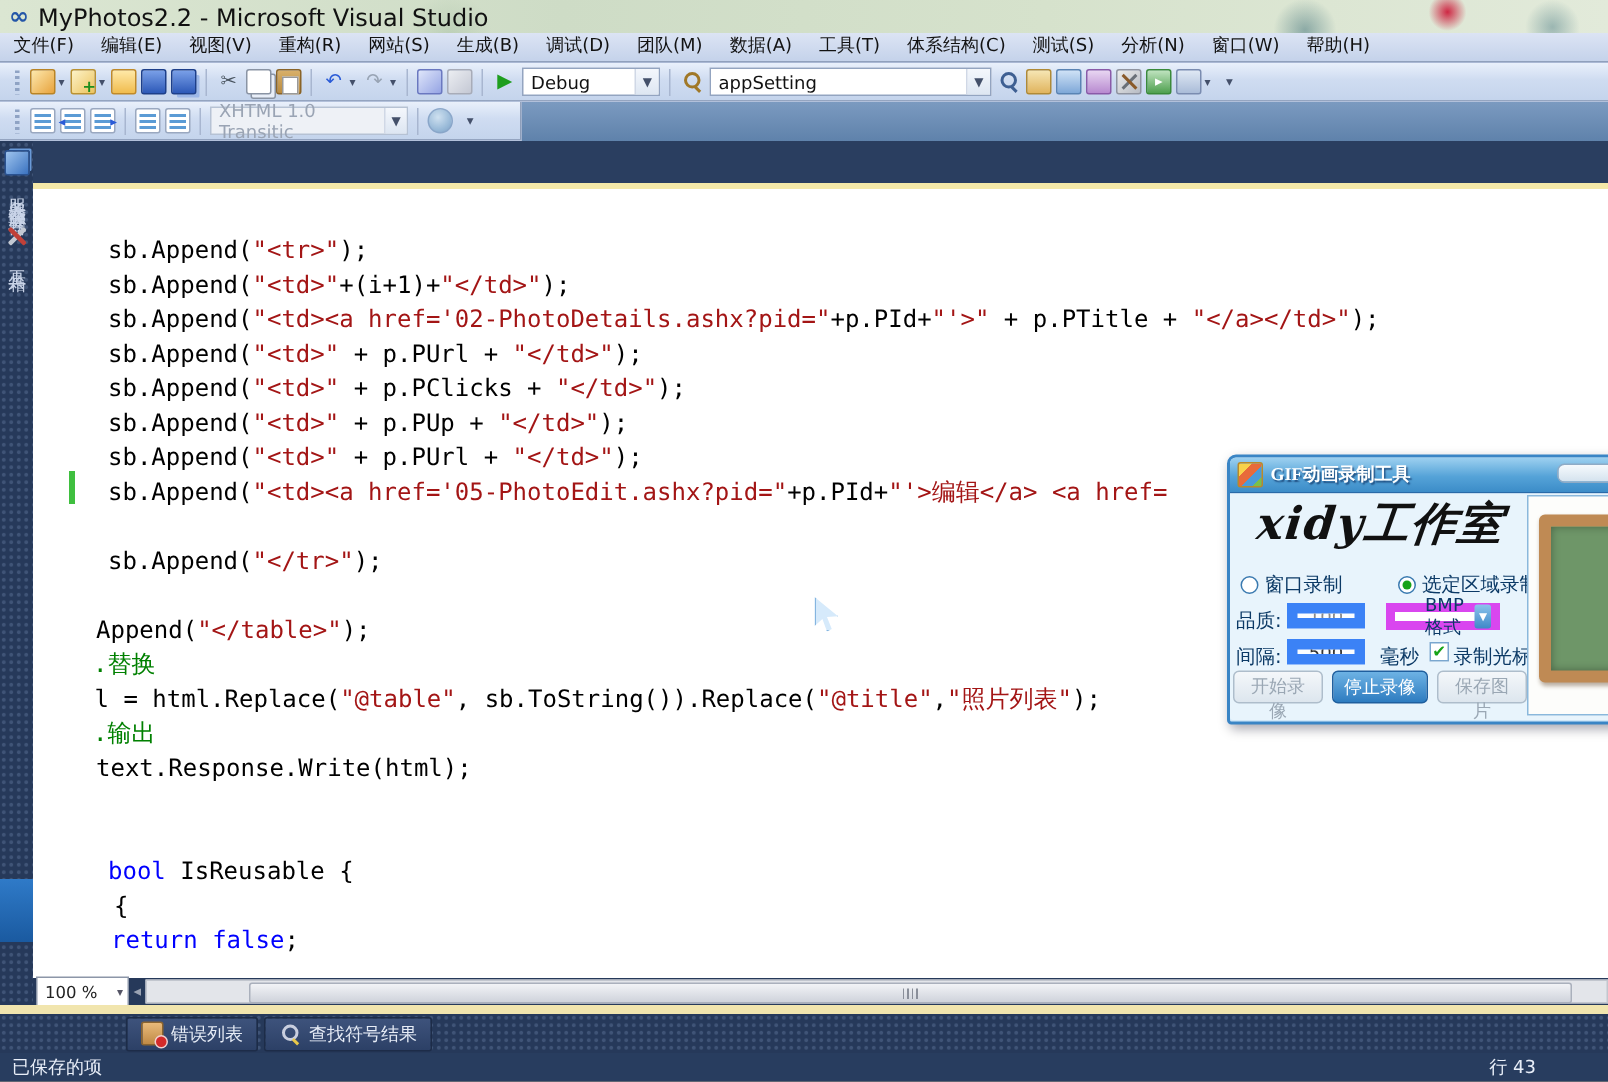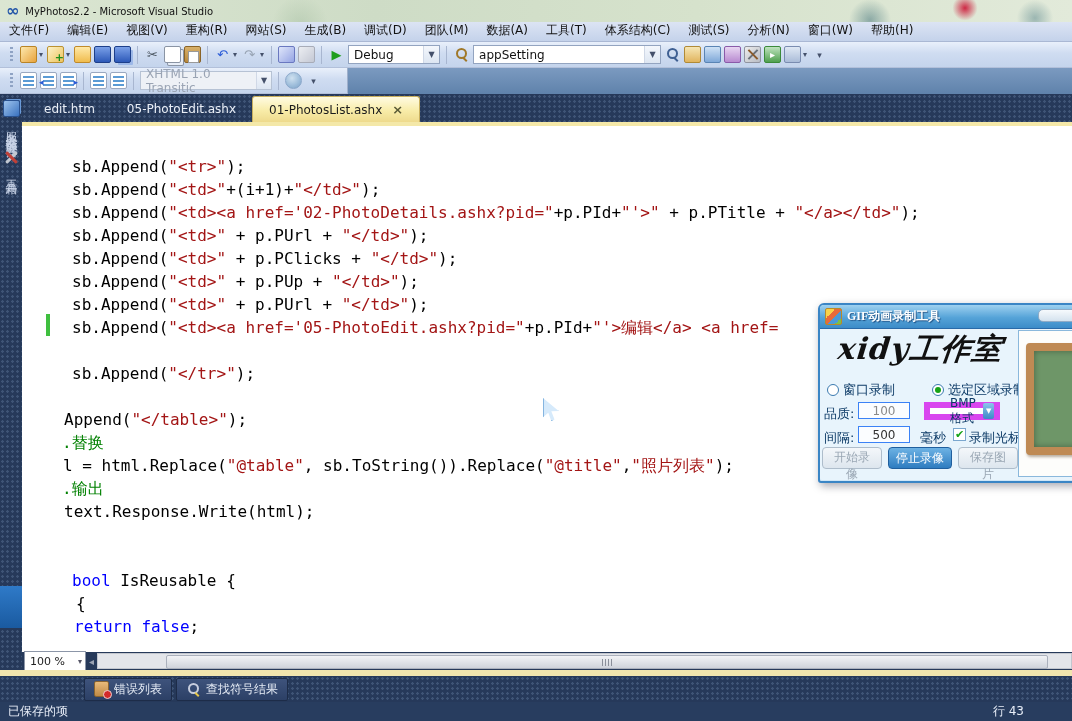--- a/index.html
+++ b/index.html
@@ -9,21 +9,21 @@
   
   .titlebar{position:absolute;left:0;top:0;width:1072px;height:22px;
     background:
       radial-gradient(circle 18px at 965px 8px, rgba(205,30,60,.95), rgba(205,30,60,0) 70%),
       radial-gradient(circle 30px at 870px 20px, rgba(60,110,120,.5), rgba(60,110,120,0) 70%),
       radial-gradient(circle 26px at 1035px 18px, rgba(70,120,130,.45), rgba(70,120,130,0) 70%),
       radial-gradient(circle 40px at 300px 24px, rgba(150,180,150,.35), rgba(150,180,150,0) 70%),
       linear-gradient(90deg,#dbe6d2,#cedcc6 35%,#d6e2cc 65%,#e2eada);
     display:flex;align-items:center;}
   .vslogo{font-size:16px;font-weight:bold;color:#2456a8;line-height:20px;margin:0 6px 0 6px;}
-  .title-text{color:#111;font-size:10px;text-align:center;}
+  .title-text{color:#111;font-size:16px;text-align:center;}
   
   .menubar{position:absolute;left:0;top:22px;width:1072px;height:20px;
     background:linear-gradient(#dce4f4,#c4d2ea);border-bottom:1px solid #aab8d4;
     display:flex;align-items:flex-end;padding-left:0;box-sizing:border-box;}
   .menu-item{padding:2px 9px;color:#121212;font-size:12px;cursor:default;}
   
   .toolbar{position:absolute;display:flex;align-items:center;gap:3px;
     background:linear-gradient(#e9f0fb,#cfdcf1 45%,#c4d4ec);box-sizing:border-box;padding-left:10px;}
   #toolbar1{left:0;top:42px;width:1072px;height:26px;border-bottom:1px solid #b2c0da;}
   #toolbar2{left:0;top:68px;width:348px;height:26px;border-bottom:1px solid #b2c0da;border-right:1px solid #9fb0cc;}
@@ -148,21 +148,21 @@
   .gif-brand{position:absolute;left:18px;top:0px;font-family:"DejaVu Serif","Liberation Serif",serif;
     font-style:italic;font-weight:bold;font-size:30px;color:#111;letter-spacing:1px;transform:skewX(-6deg);}
   .gif-radio{position:absolute;display:flex;align-items:center;gap:4px;font-size:13px;color:#0c3a66;}
   .gif-radio.r1{left:7px;top:52px;}
   .gif-radio.r2{left:112px;top:52px;}
   .rdot{width:12px;height:12px;border-radius:50%;background:#fff;border:1px solid #3a7ab0;box-sizing:border-box;position:relative;}
   .gif-radio.sel .rdot::after{content:"";position:absolute;left:2px;top:2px;width:6px;height:6px;border-radius:50%;background:#17a317;}
   .gif-label{position:absolute;font-size:13px;color:#0c3a66;}
   .l-q{left:4px;top:76px;}  .l-i{left:4px;top:100px;}
   .l-ms{left:100px;top:100px;} .l-cur{left:149px;top:100px;}
-  .gif-input{position:absolute;width:52px;height:17px;border:1px solid #3b82f6;background:#fbfdff;
+  .gif-input{position:absolute;width:52px;height:17px;border:7px solid #3b82f6;background:#fbfdff;
     font-size:12px;text-align:center;color:#8a8a8a;box-sizing:border-box;padding:0;font-family:inherit;}
   .in-q{left:38px;top:73px;}
   .in-i{left:38px;top:97px;color:#333;}
   .gif-combo{position:absolute;left:104px;top:73px;width:76px;height:18px;background:#fff;border:6px solid #d946ef;
     display:flex;align-items:center;font-size:12px;color:#0c3a66;padding-left:20px;box-sizing:border-box;}
   .gif-combo .cbtn{margin-left:auto;width:16px;height:16px;display:flex;align-items:center;justify-content:center;
     background:linear-gradient(#8cc4ec,#3e88c8);border-radius:2px;color:#fff;font-size:7px;}
   .gif-check{position:absolute;left:133px;top:99px;width:13px;height:13px;background:#fff;border:1px solid #7aa7cf;
     color:#17a317;font-size:11px;font-weight:bold;line-height:12px;text-align:center;box-sizing:border-box;}
   .gif-btn{position:absolute;top:118px;height:22px;border-radius:4px;font-size:12px;font-family:inherit;cursor:pointer;}
@@ -255,32 +255,20 @@
       <div class="combo disabled" style="width: 132px;">
         <span>XHTML 1.0 Transitic</span>
         <span class="cbarrow">▼</span>
       </div>
       <span class="tsep"></span>
       <span class="tbi i-globe"></span>
       <span class="tbi i-ovf">▾</span>
     </div>
   <div class="t2filler"></div>
 
-  <div class="tabstrip" id="tabstrip">
-      <div class="tab">
-        <span>edit.htm</span>
-      </div>
-      <div class="tab">
-        <span>05-PhotoEdit.ashx</span>
-      </div>
-      <div class="tab active">
-        <span>01-PhotosList.ashx</span>
-        <span class="tabx">×</span>
-      </div>
-    </div>
   <div class="goldband"></div>
 
   <div class="sidebar" id="sidebar">
     <div class="side-tab">
         <span class="i-servexp"></span>
         <span class="vtext">服务器资源管理器</span>
       </div>
       <div class="side-tab">
         <span class="i-toolbox"></span>
         <span class="vtext">工具箱</span>

